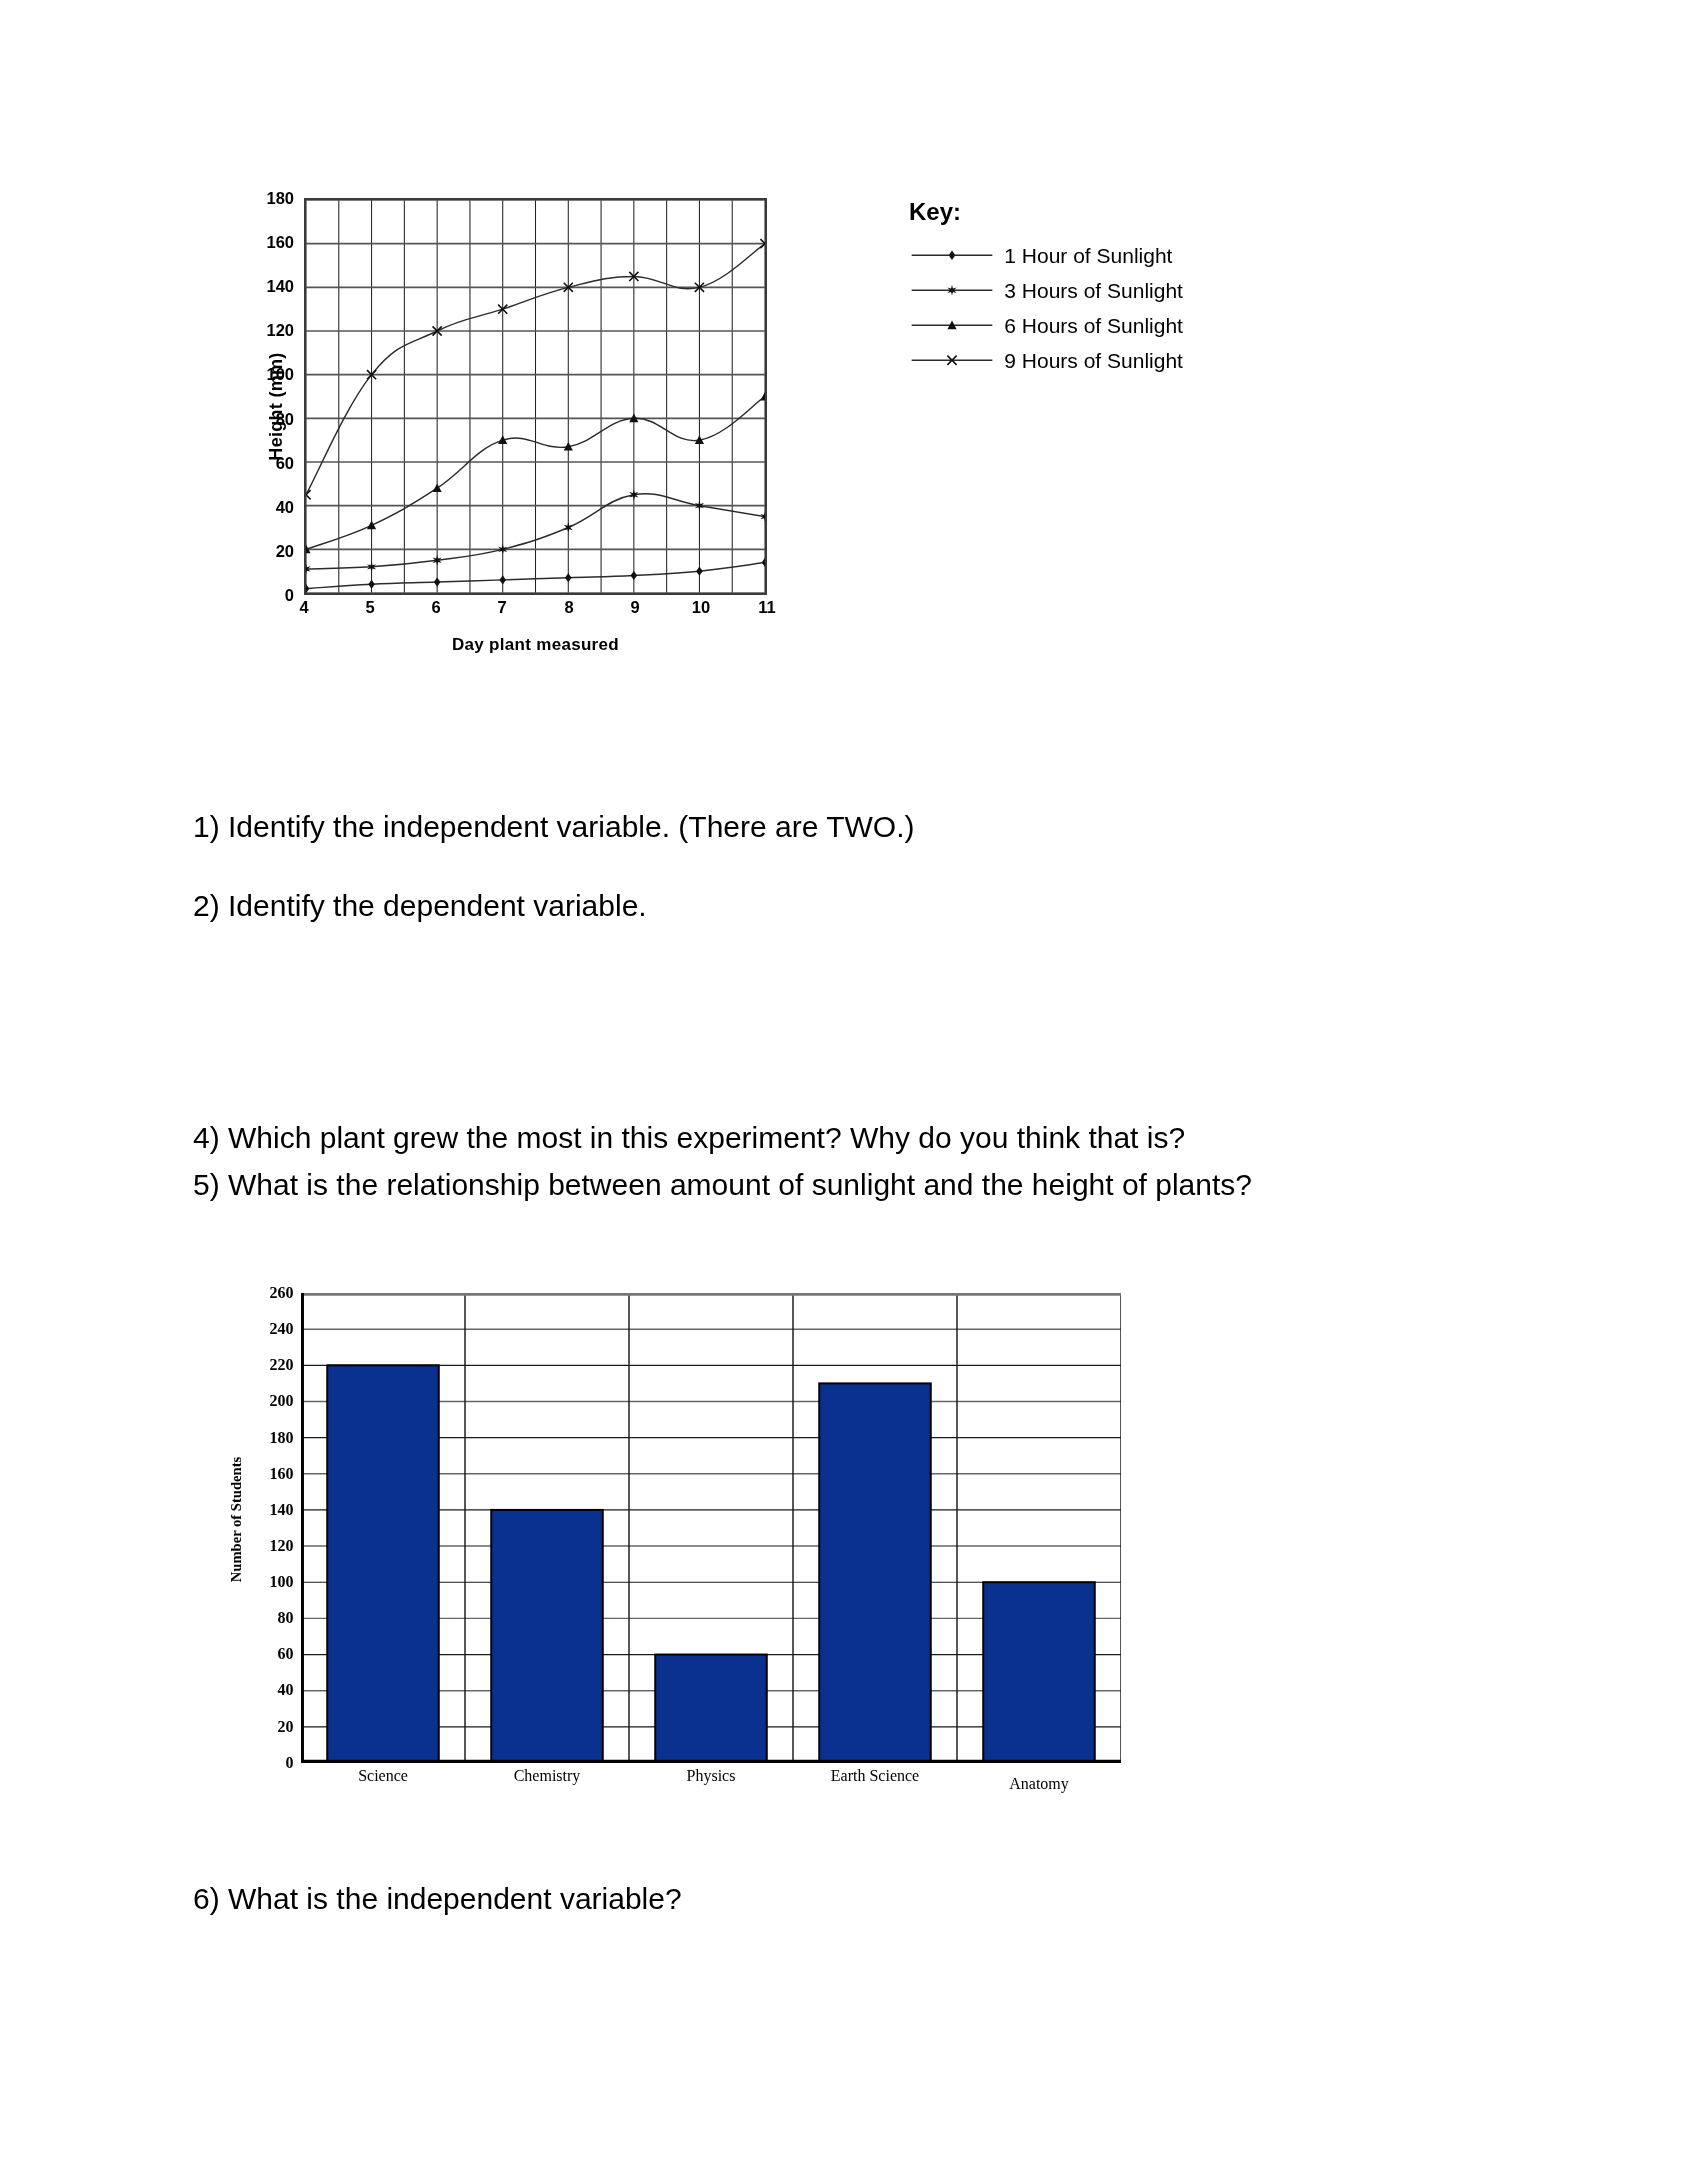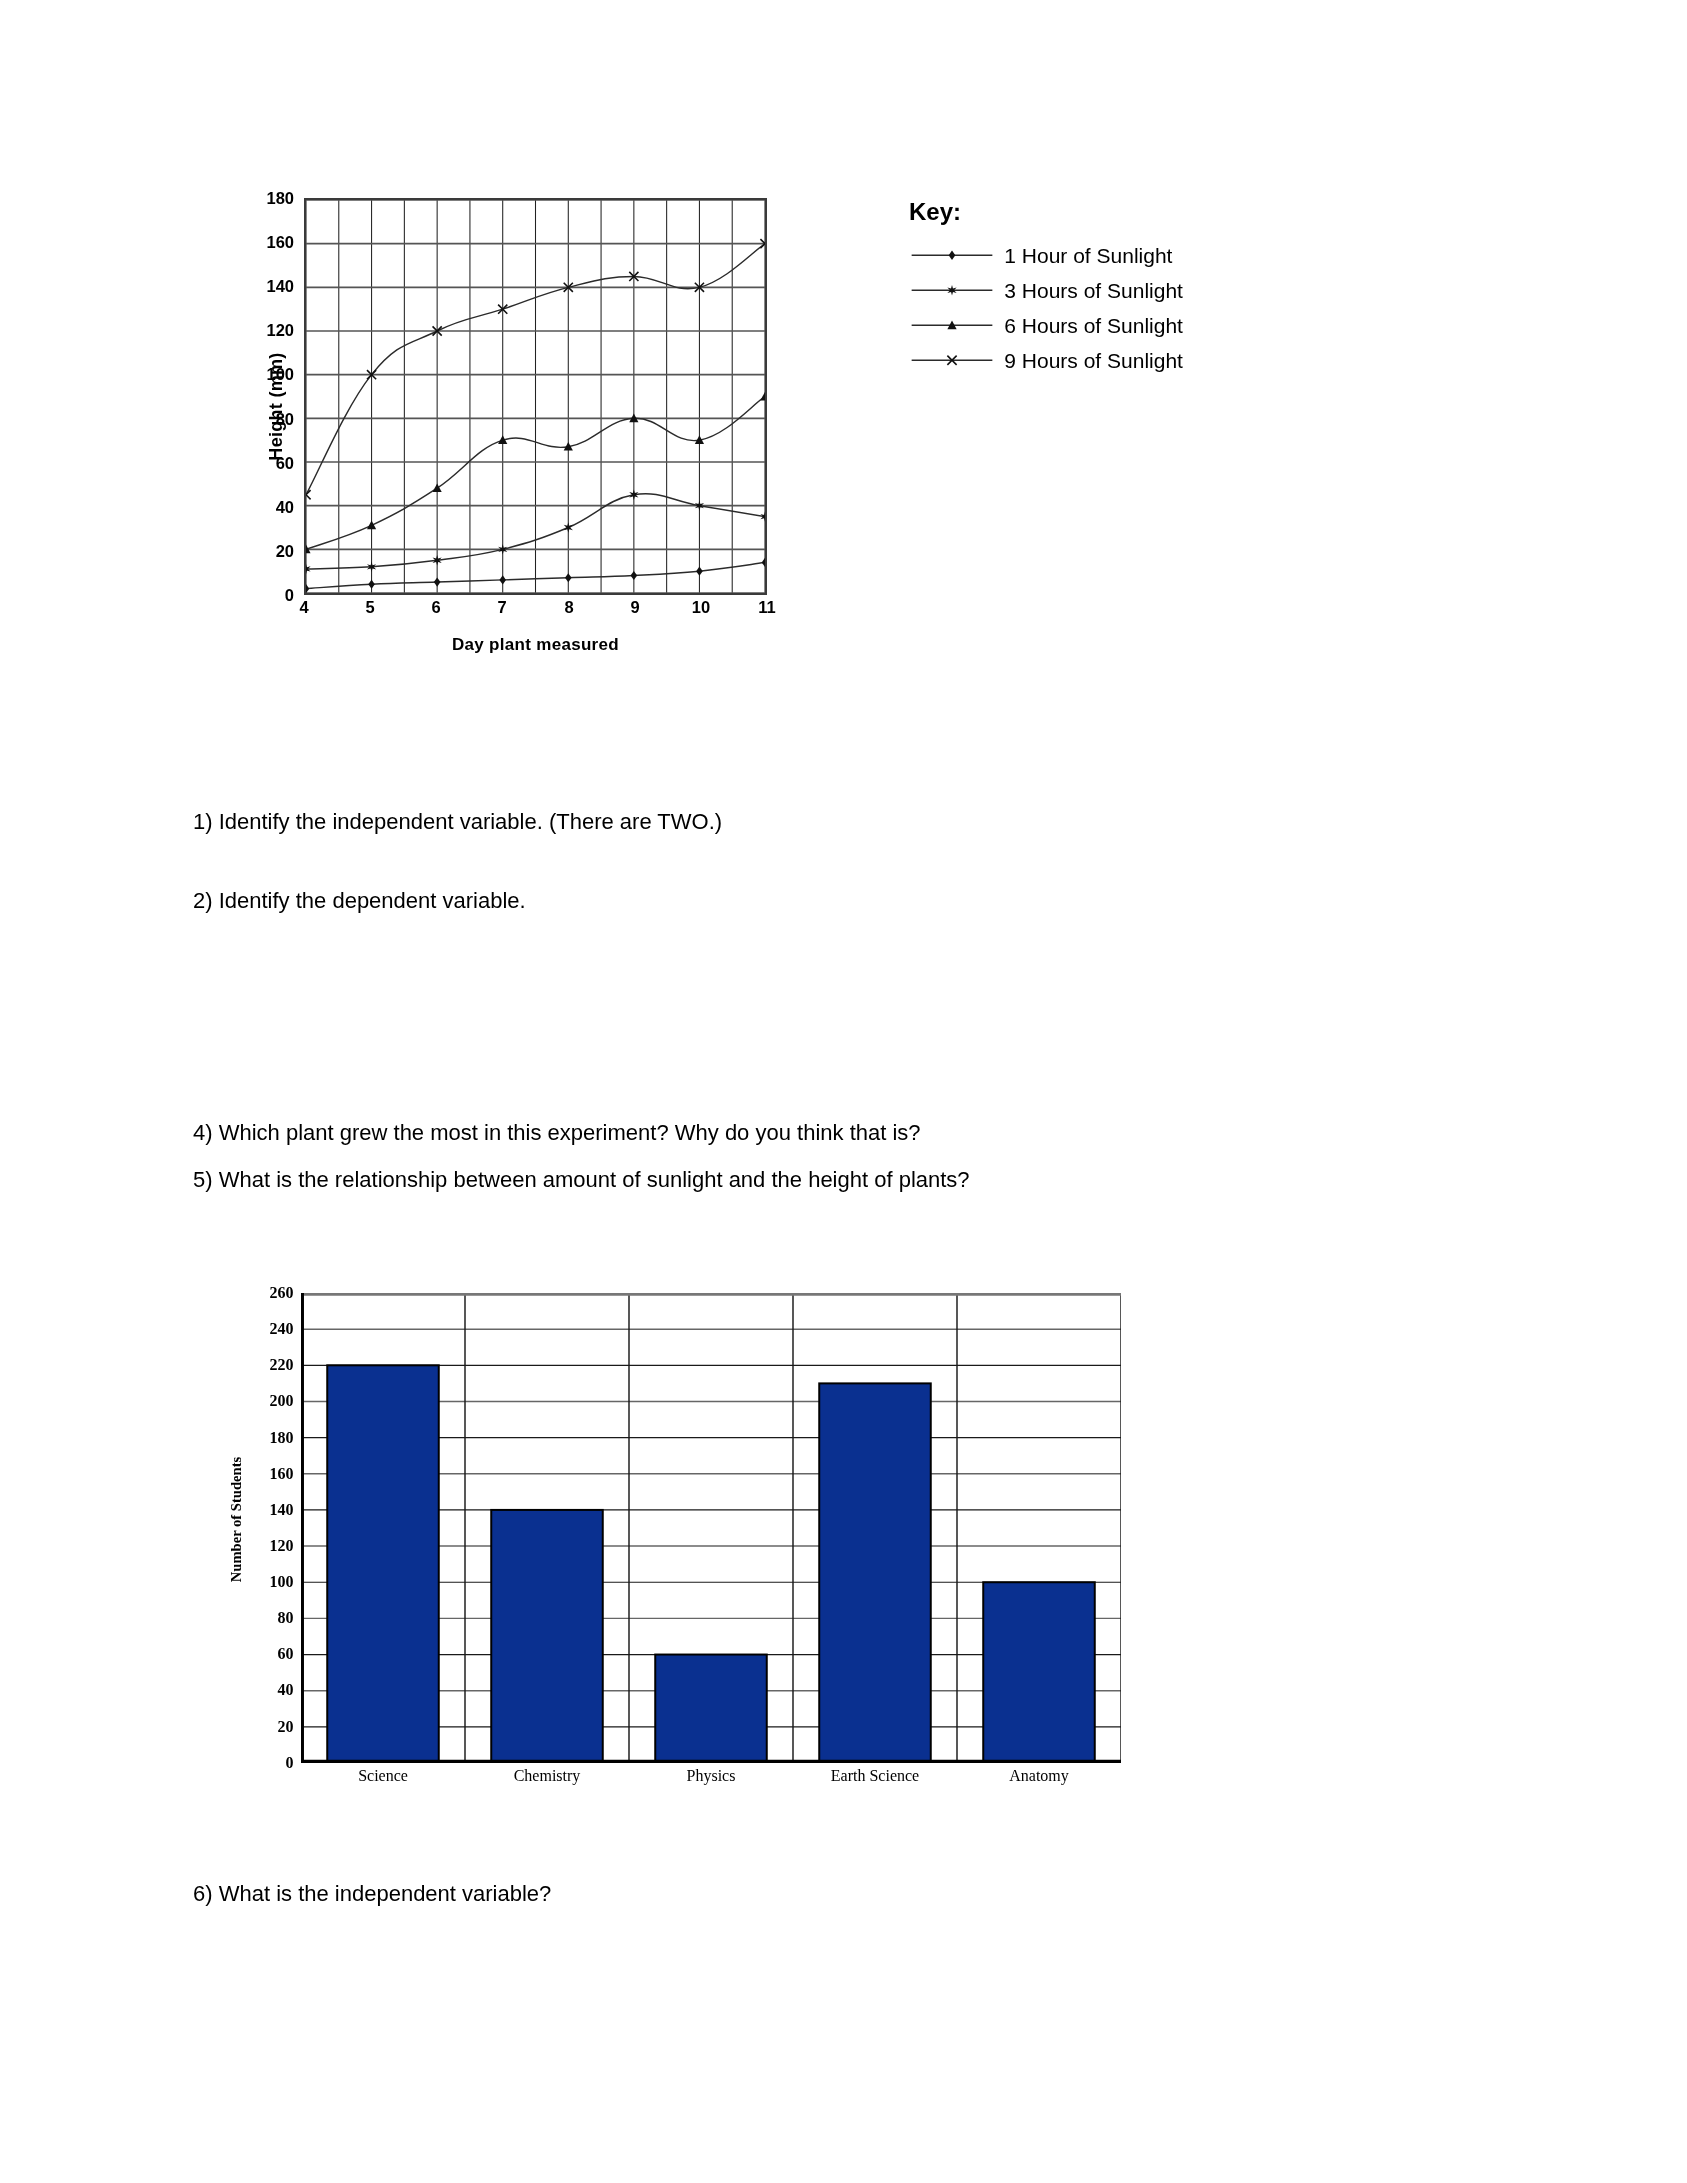--- a/index.html
+++ b/index.html
@@ -130,21 +130,21 @@
   .key-text {
     font-size: 21px;
     margin-left: 9.3px;
     white-space: nowrap;
   }
 
   
   .question {
     position: absolute;
     left: 193px;
-    font-size: 22px;
+    font-size: 30px;
     line-height: 1.42;
     width: 1191px;
   }
 
   
   #bar-chart-figure {
     position: absolute;
     left: 198px;
     top: 1293px;
     width: 959px;
@@ -408,20 +408,20 @@
           <line x1="0" y1="2" x2="1240" y2="2" stroke="#777" stroke-width="4"></line>
           <line x1="0" y1="708" x2="1240" y2="708" stroke="#000" stroke-width="6"></line>
           <line x1="2" y1="0" x2="2" y2="710" stroke="#000" stroke-width="5"></line>
         </svg>
     </div>
     <div id="bc-xticks">
         <div class="bc-xtick" style="left: 82px;">Science</div>
         <div class="bc-xtick" style="left: 246px;">Chemistry</div>
         <div class="bc-xtick" style="left: 410px;">Physics</div>
         <div class="bc-xtick" style="left: 574px;">Earth Science</div>
-        <div class="bc-xtick" style="left: 738px;">Anatomy</div>
+        <div class="bc-xtick" style="left: 738px; margin-top: 8px;">Anatomy</div>
       </div>
   </div>
 
   <div class="question" style="top:1878px;">6)  What is the independent variable?</div>
 
 </div>
 
 
 </body></html>

